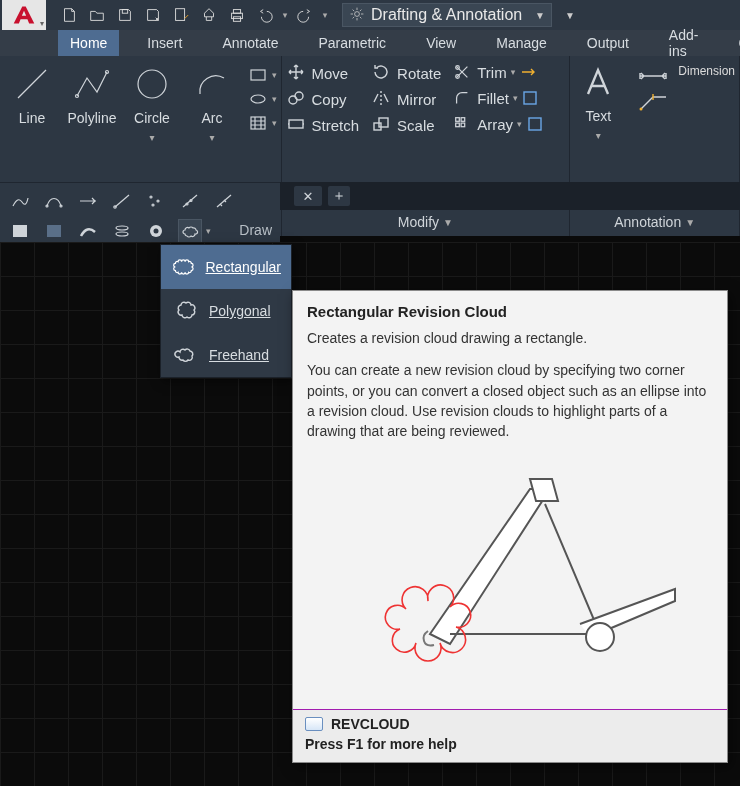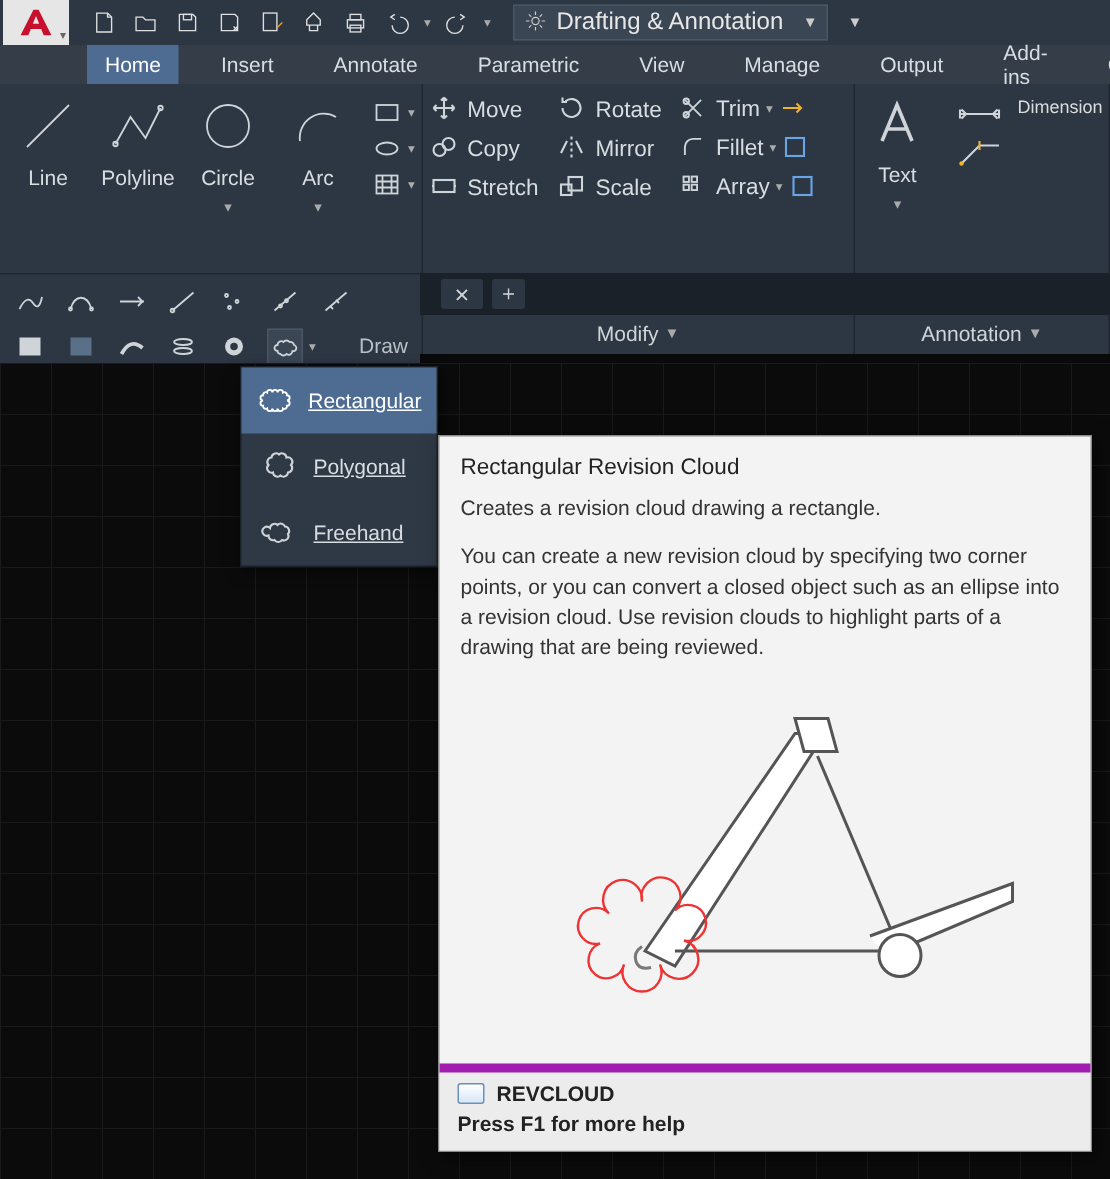--- a/index.html
+++ b/index.html
@@ -166,26 +166,26 @@
     .revcloud-item.hover svg{stroke:#fff;}
     
     .help-card {
       position:absolute; left:292px; top:290px; width:436px;
       background:#f3f3f3; color:#222;
       border:1px solid #8a8a8a;
       box-shadow: 3px 4px 12px rgba(0,0,0,.5);
       font-size:14px;
     }
     .help-card .hc-body{padding:12px 14px 10px 14px;}
-    .help-card h3{font-size:15px;font-weight:400;margin-bottom:8px;color:#222;}
+    .help-card h3{font-size:15px;font-weight:700;margin-bottom:8px;color:#222;}
     .help-card p{margin-bottom:12px;line-height:1.45;color:#333;}
     .help-card .illus{display:flex;justify-content:center;padding:6px 0 10px 0;}
     .help-card .illus svg{width:340px;height:230px;}
     .help-card .footer{
-      border-top:6px solid #a21caf; padding:6px 12px 10px 12px;
+      border-top:1px solid #a21caf; padding:6px 12px 10px 12px;
       background:#ececec;
     }
     .help-card .footer .cmdrow{display:flex;align-items:center;gap:8px;font-weight:700;margin-bottom:4px;}
     .help-card .footer .cmdrow .cmdicon{width:18px;height:14px;background:linear-gradient(#fff,#d7e6f7);border:1px solid #6a8fbf;border-radius:2px;}
     .caret-down::after{content:"▾";}
   </style>
 </head>
 <body>
 
 <div class="qat">

